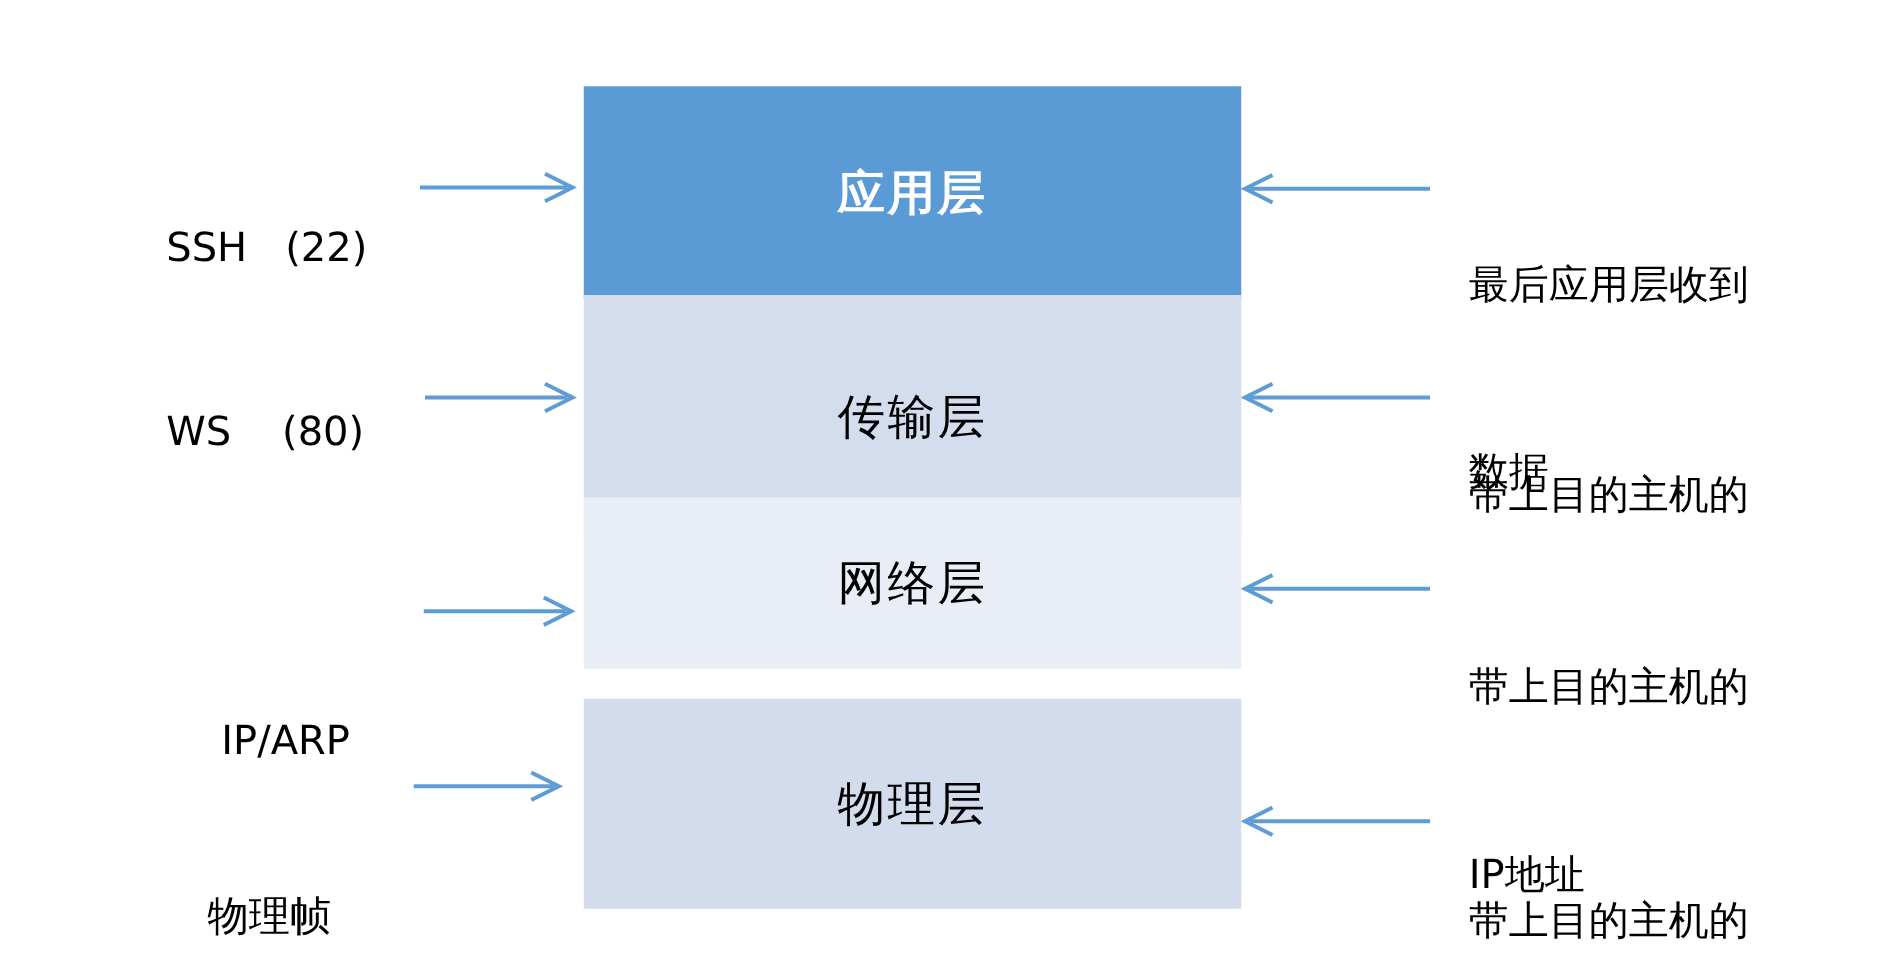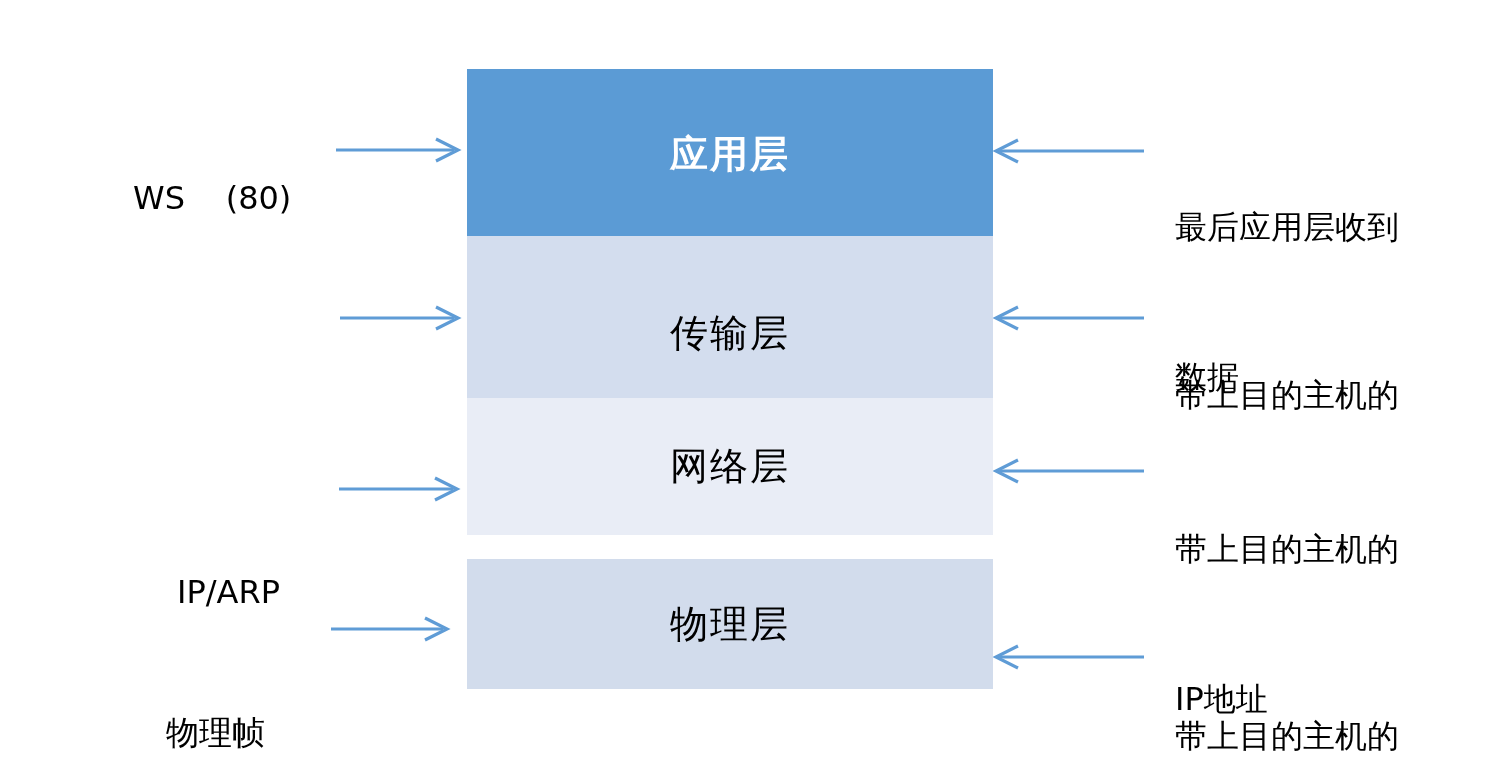--- a/index.html
+++ b/index.html
@@ -24,21 +24,21 @@
     justify-content: center;
   }
   .layer-box .layer-label {
     font-size: 38px;
     letter-spacing: 2px;
   }
   .layer-app      { top: 69px;  height: 170px; background: #5b9bd5; }
   .layer-app .layer-label { color: #ffffff; font-weight: 700; }
   .layer-transport{ top: 236px; height: 194px; background: #d3ddee; }
   .layer-network  { top: 398px; height: 137px; background: #e9edf6; }
-  .layer-physical { top: 559px; height: 130px; background: #d2dcec; }
+  .layer-physical { top: 559px; height: 168px; background: #d2dcec; }
   .layer-transport .layer-label,
   .layer-network .layer-label,
   .layer-physical .layer-label { color: #000000; font-weight: 400; }
 
   .annotation {
     position: absolute;
     color: #000000;
     white-space: pre;
   }
   .annotation .ann-line {
@@ -123,20 +123,21 @@
     <span class="layer-label">传输层</span>
   </div>
   <div class="layer-box layer-network">
     <span class="layer-label">网络层</span>
   </div>
   <div class="layer-box layer-physical">
     <span class="layer-label">物理层</span>
   </div>
 
   <div class="annotation ann-left ann-http">
+    <div class="ann-line">SSH   (22)</div>
     <div class="ann-line">WS    (80)</div>
   </div>
   <div class="annotation ann-left ann-ip">
     <div class="ann-line">IP/ARP</div>
   </div>
   <div class="annotation ann-left ann-frame">
     <div class="ann-line">物理帧</div>
   </div>
 
   <div class="annotation ann-right ann-app-recv">

